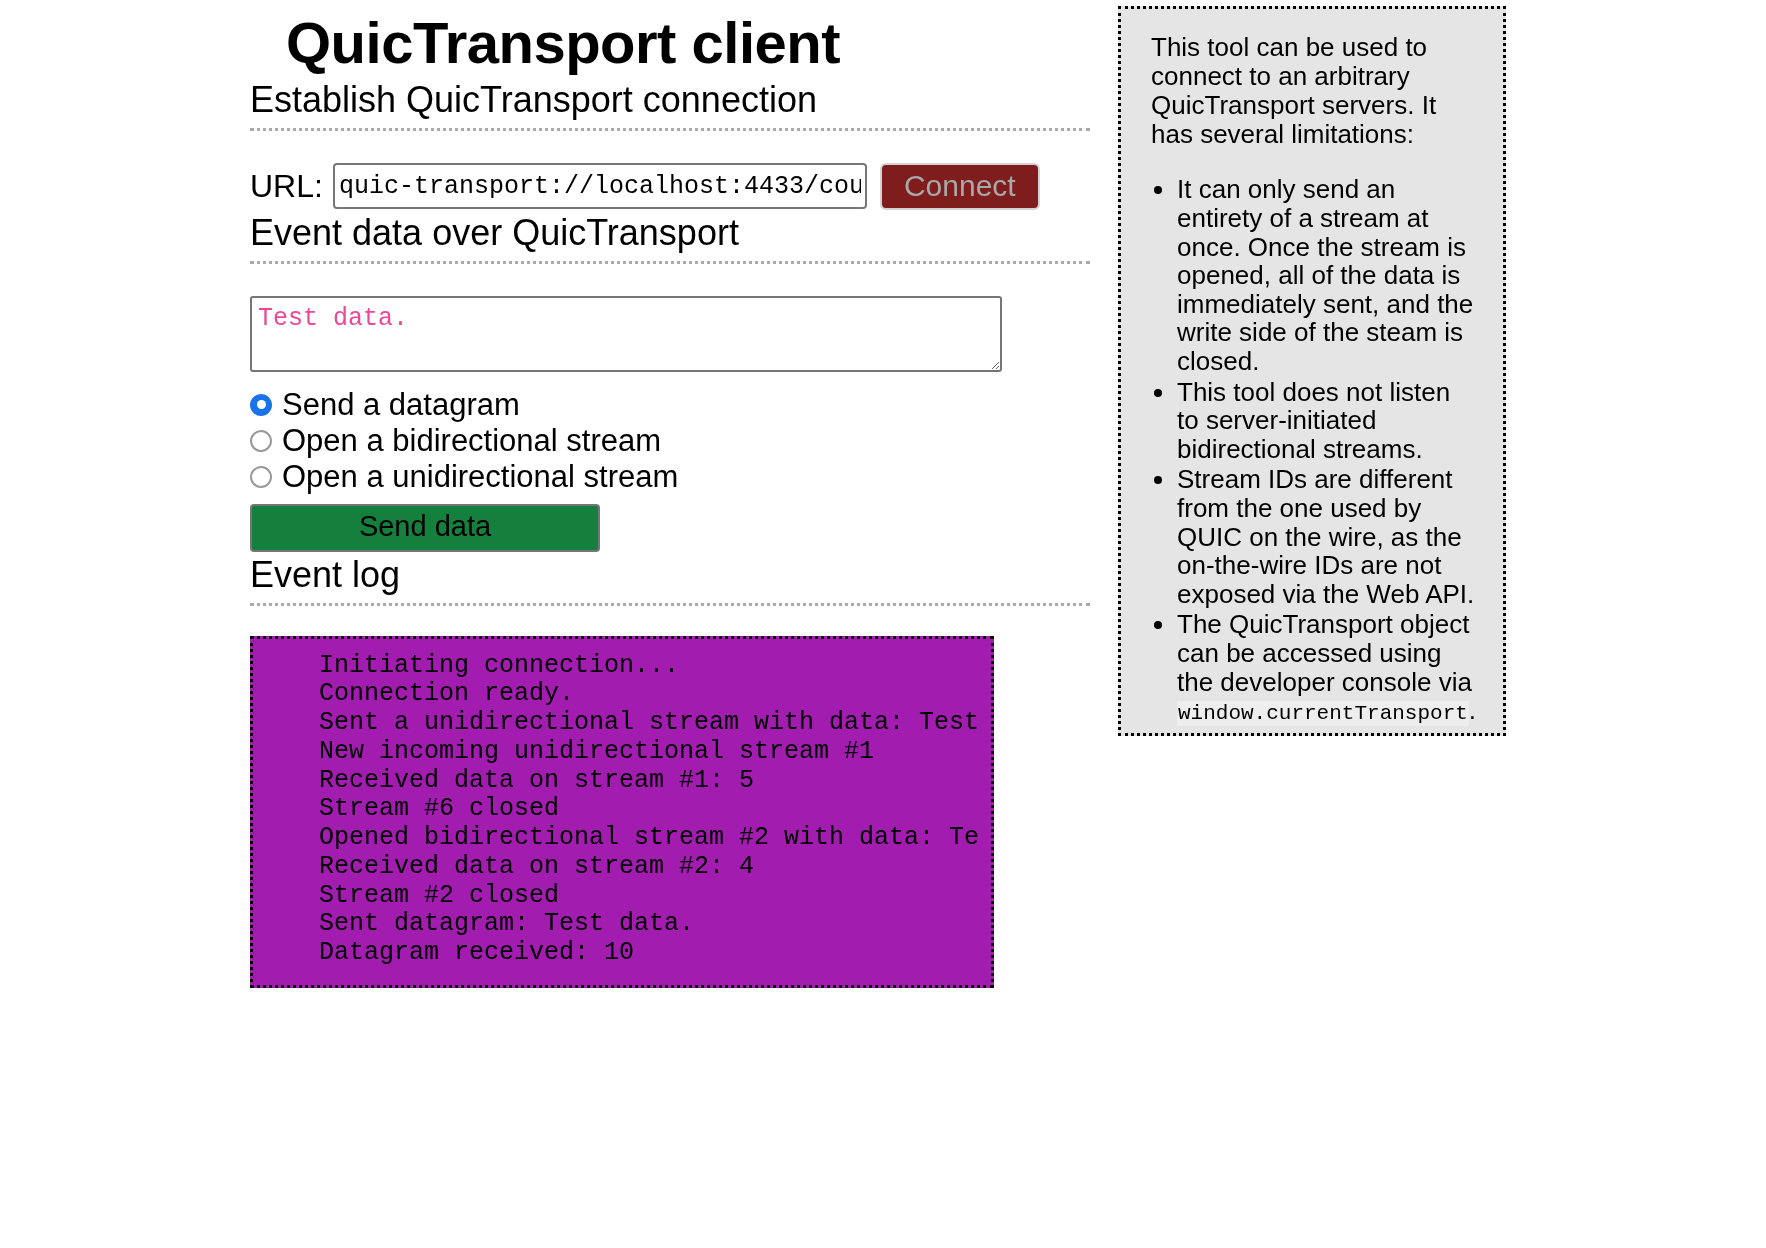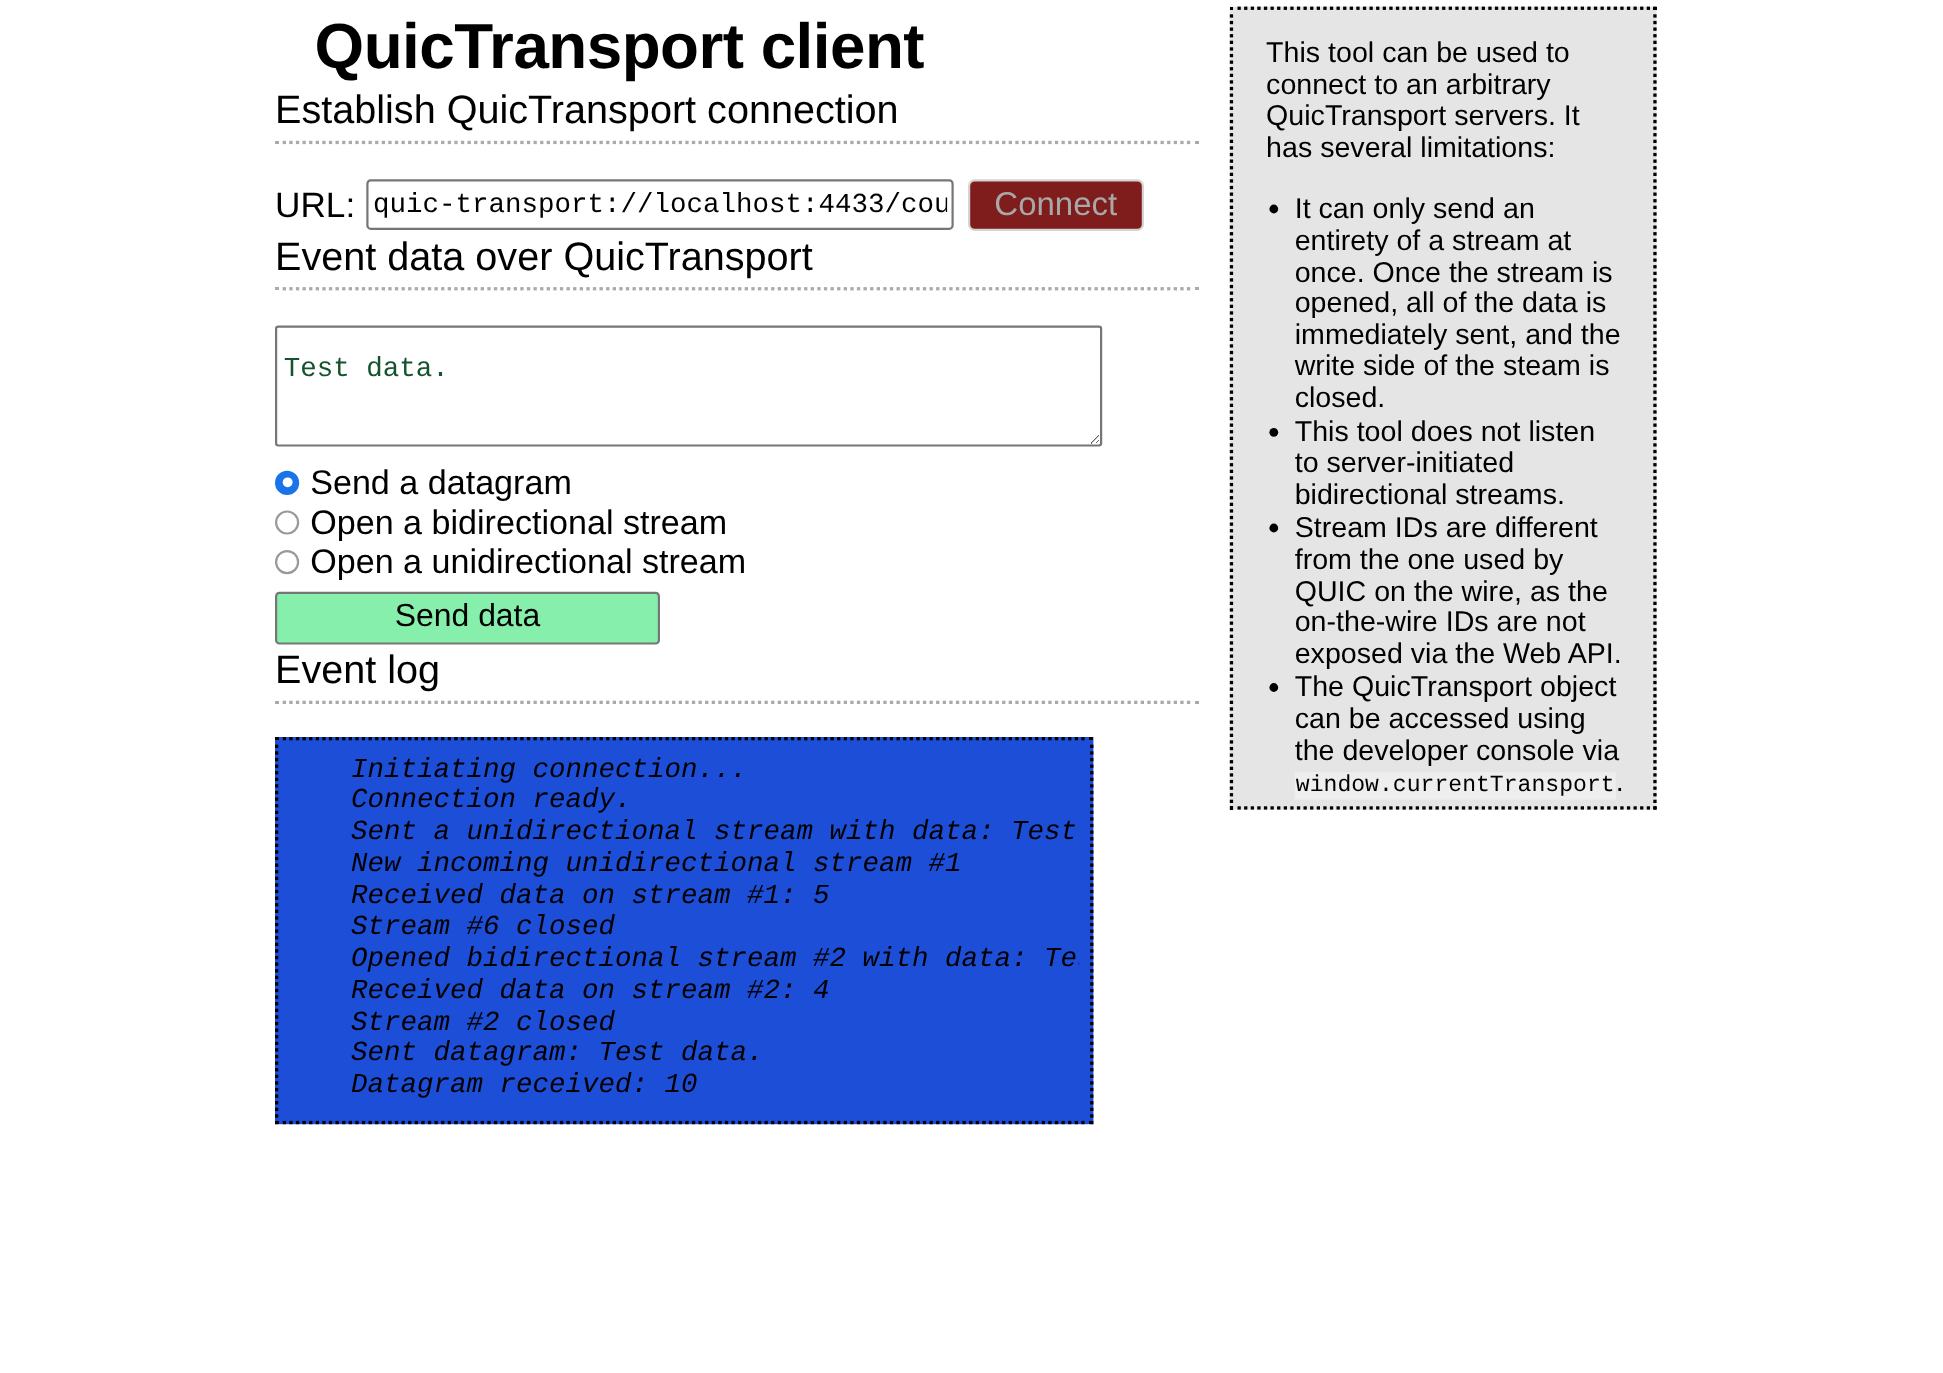--- a/index.html
+++ b/index.html
@@ -89,25 +89,25 @@
   }
 
   
   #data-textarea {
     margin-top: 32px;
     width: 736px;
     height: 62px;
     font-family: "Liberation Mono", monospace;
     font-size: 25px;
     line-height: 1.3;
-    padding: 22px 6px;
+    padding: 5px 6px;
     border: 2px solid #767676;
     border-radius: 3px;
     background: #ffffff;
-    color: #14532d;
+    color: #ec4899;
     resize: both;
     box-sizing: content-box;
     display: block;
     overflow: hidden;
   }
 
   
   #radio-group { margin-top: 15px; }
   .radio-row {
     display: flex;
@@ -146,38 +146,37 @@
   }
 
   
   #send-data-button {
     display: block;
     margin-top: 9px;
     width: 350px;
     font-family: "Liberation Sans", sans-serif;
     font-size: 29px;
     color: #000000;
-    background: #86efac;
+    background: #15803d;
     border: 2px solid #767676;
     border-radius: 4px;
     padding: 5px 0 7px 0;
     text-align: center;
     line-height: 1.1;
   }
 
   
   #event-log {
     margin-top: 30px;
     width: 718px;
     min-height: 290px;
     border: 3px dotted #000000;
     padding: 14px 10px 16px 10px;
     box-sizing: content-box;
-    background: #1d4ed8;
-    font-style: italic;
+    background: #a21caf;
   }
   #event-log ul {
     margin: 0;
     padding-left: 56px;
     list-style: disc;
   }
   #event-log li {
     font-family: "Liberation Mono", monospace;
     font-size: 25px;
     line-height: 1.07;

